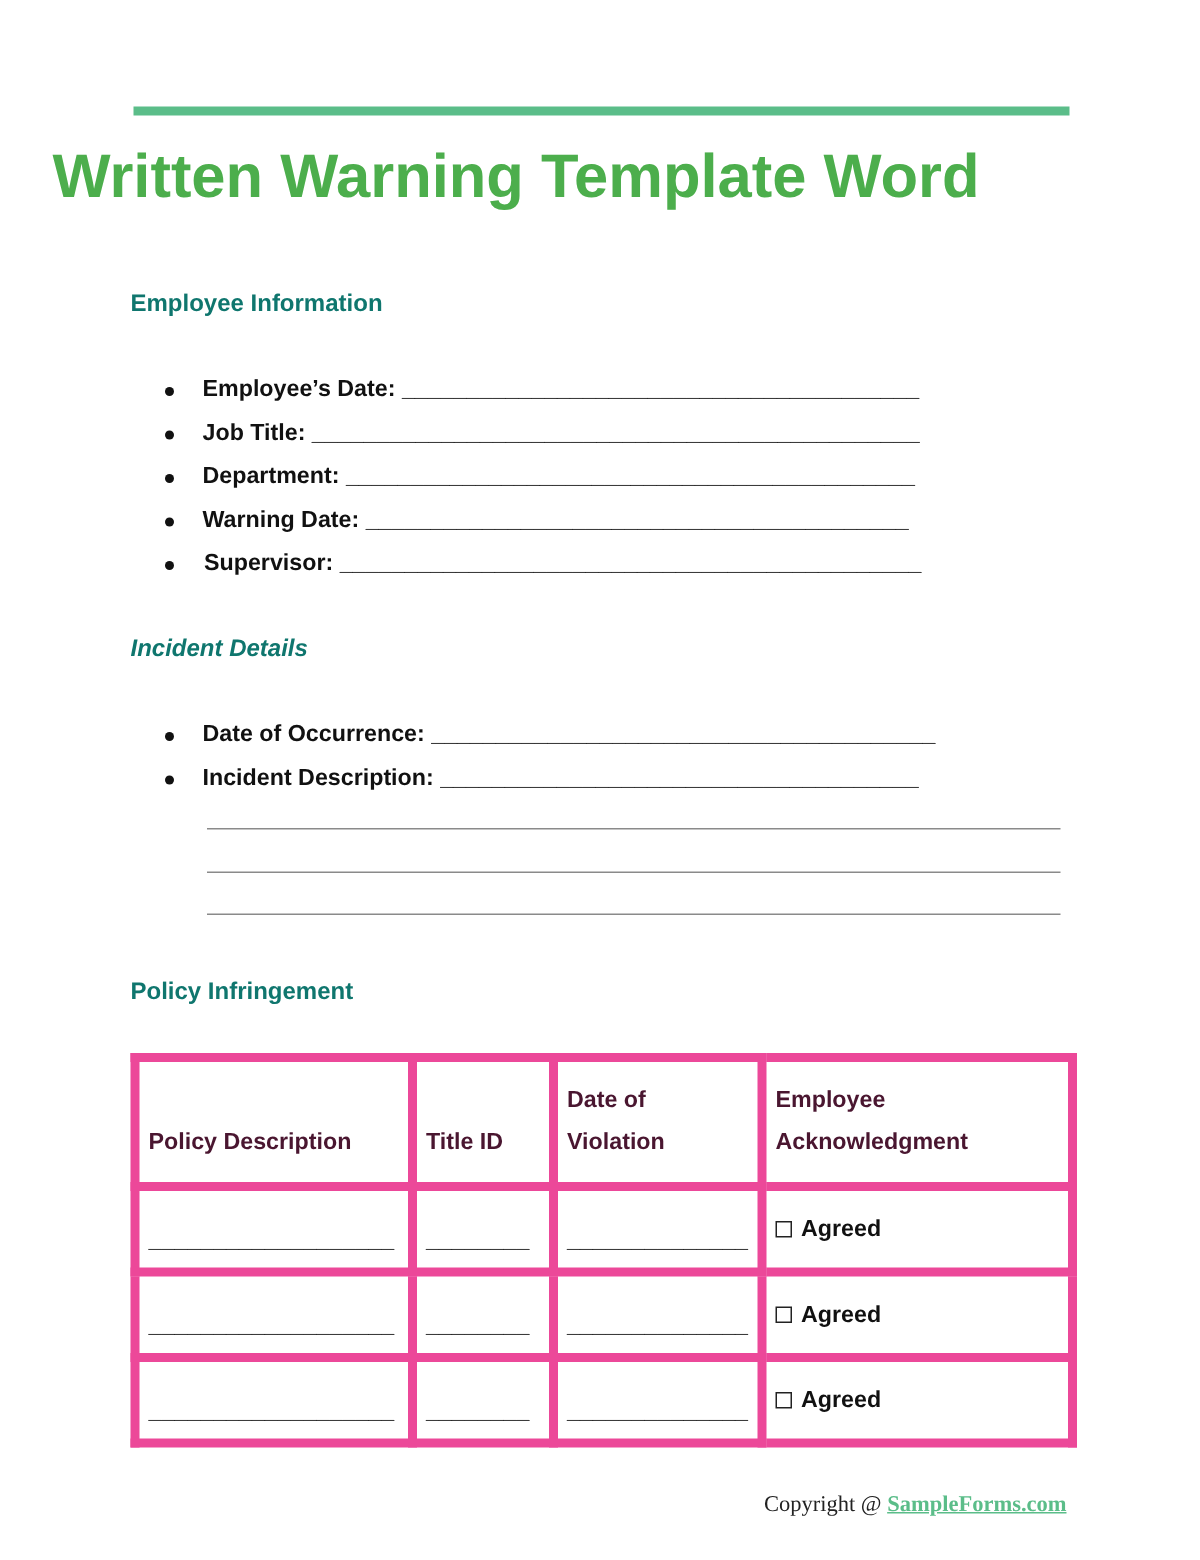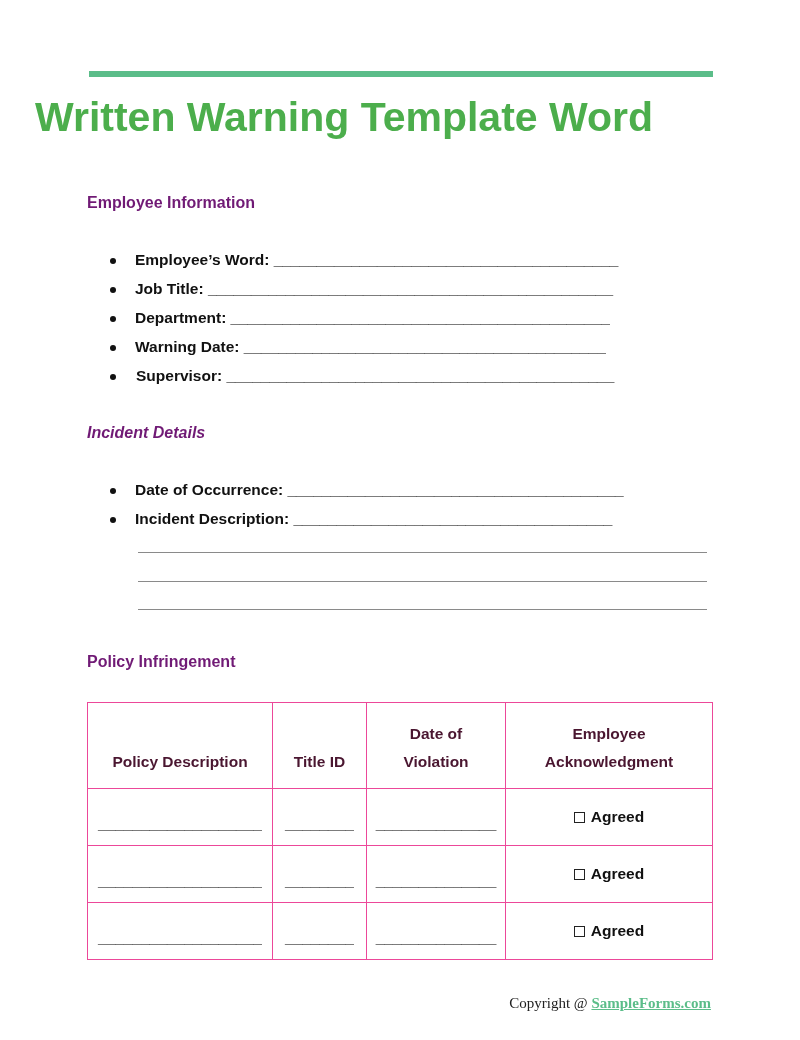--- a/index.html
+++ b/index.html
@@ -4,50 +4,50 @@
   <style>
     * { box-sizing: border-box; margin: 0; padding: 0; }
     html, body { width: 800px; height: 1040px; background: #ffffff; }
     body { position: relative; font-family: "Liberation Sans", sans-serif; color: #111; overflow: hidden; }
 
     .top-bar { position: absolute; left: 89px; top: 71px; width: 624px; height: 6px; background: #5bbd89; }
 
     .doc-title { position: absolute; left: 0; top: 94px; width: 688px; text-align: center;
       font-size: 41px; font-weight: bold; color: #4cae4c; letter-spacing: 0px; }
 
-    .section-heading { position: absolute; left: 87px; font-size: 16px; font-weight: bold; color: #701a75; }
+    .section-heading { position: absolute; left: 87px; font-size: 16px; font-weight: bold; color: #0f766e; }
 
     .bullet-list { position: absolute; left: 110px; list-style: none; }
     .bullet-item { position: relative; height: 29px; font-size: 15.5px; font-weight: bold; color: #111; white-space: nowrap; }
     .bullet-dot { position: absolute; left: 0; top: 7px; width: 6px; height: 6px; border-radius: 50%; background: #111; }
     .bullet-text { position: absolute; left: 25px; top: 0; }
 
     .desc-line { position: absolute; left: 138px; width: 569px; height: 1px; background: #8a8a8a; }
 
     table.policy { position: absolute; left: 87px; top: 702px; width: 625px; border-collapse: collapse; table-layout: fixed; }
-    table.policy td, table.policy th { border: 1px solid #ec4899; vertical-align: middle; text-align: center; padding: 0 6px; }
+    table.policy td, table.policy th { border: 6px solid #ec4899; vertical-align: middle; text-align: left; padding: 0 6px; }
     table.policy th { height: 86px; font-size: 15.5px; font-weight: bold; color: #4a1630; line-height: 28px; padding-top: 12px; vertical-align: bottom; padding-bottom: 12px; }
     table.policy td { height: 57px; font-size: 15.5px; font-weight: bold; color: #111; white-space: nowrap; overflow: hidden; }
     table.policy td.blank { padding-top: 14px; }
     .checkbox { display: inline-block; width: 11px; height: 11px; border: 1.3px solid #222; margin-right: 6px; vertical-align: -1px; }
 
     .footer { position: absolute; right: 89px; top: 995px; font-size: 15px; color: #222; font-family: Liberation Serif, serif; }
     .footer a { color: #5bbd89; font-weight: bold; text-decoration: underline; }
   </style>
 </head>
 <body>
 
 <div class="top-bar"></div>
 <h1 class="doc-title">Written Warning Template Word</h1>
 
 <div class="section-heading" style="top:194px;">Employee Information</div>
 <ul class="bullet-list" style="top:251px;">
   <li class="bullet-item">
     <span class="bullet-dot"></span>
-    <span class="bullet-text">Employee’s Word: ________________________________________</span>
+    <span class="bullet-text">Employee’s Date: ________________________________________</span>
   </li>
   <li class="bullet-item">
     <span class="bullet-dot"></span>
     <span class="bullet-text">Job Title: _______________________________________________</span>
   </li>
   <li class="bullet-item">
     <span class="bullet-dot"></span>
     <span class="bullet-text">Department: ____________________________________________</span>
   </li>
   <li class="bullet-item">

